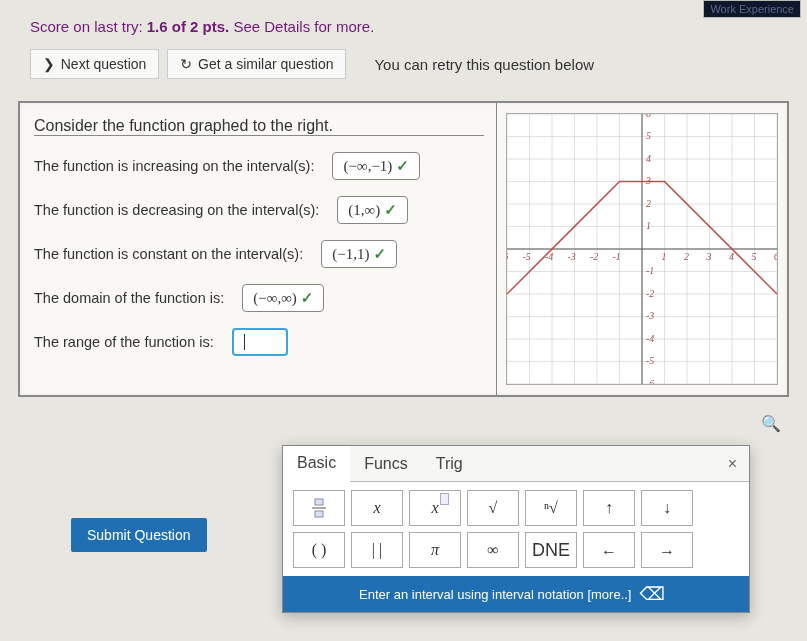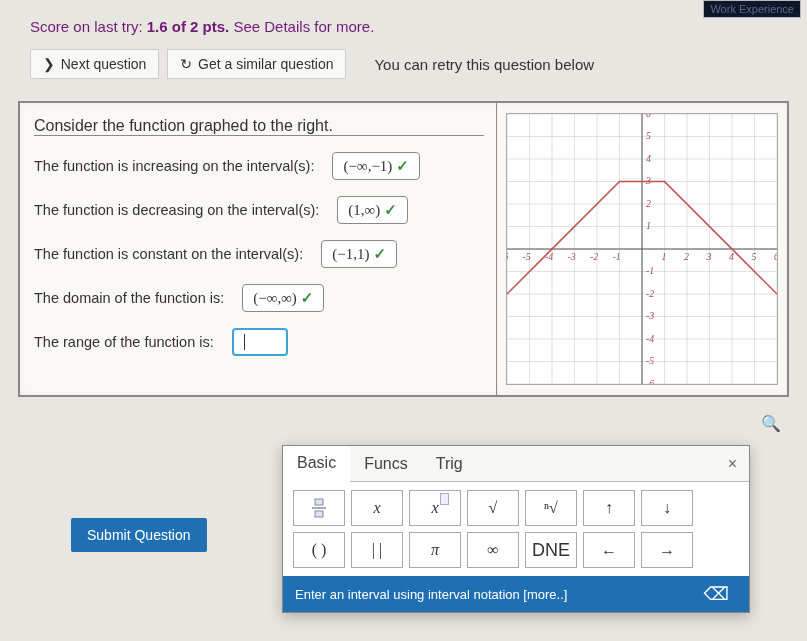--- a/index.html
+++ b/index.html
@@ -136,21 +136,21 @@
     font-size: 16px;
     font-style: italic;
     cursor: pointer;
   }
   .kp-btn.upright { font-style: normal; }
   .kp-hint {
     background: #1f6fb2;
     color: #fff;
     padding: 7px 12px;
     font-size: 13px;
-    display: flex; align-items: center; justify-content: space-between;
+    display: flex; align-items: center; justify-content: center;
   }
   .kp-bksp {
     font-size: 18px;
     padding: 0 8px;
     cursor: pointer;
     color: #333;
   }
   .mag {
     position: absolute;
     right: 26px; top: 414px;

